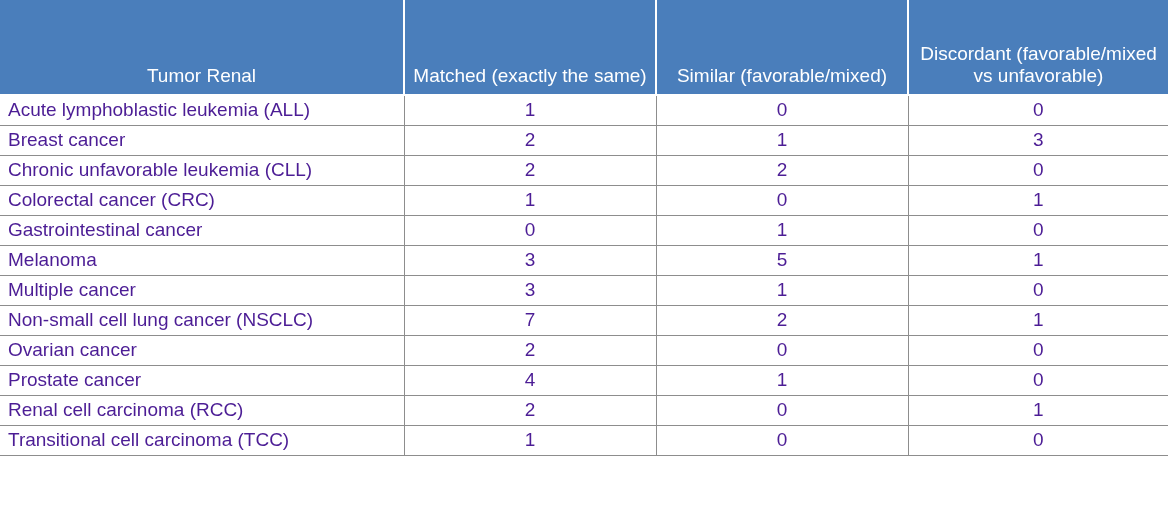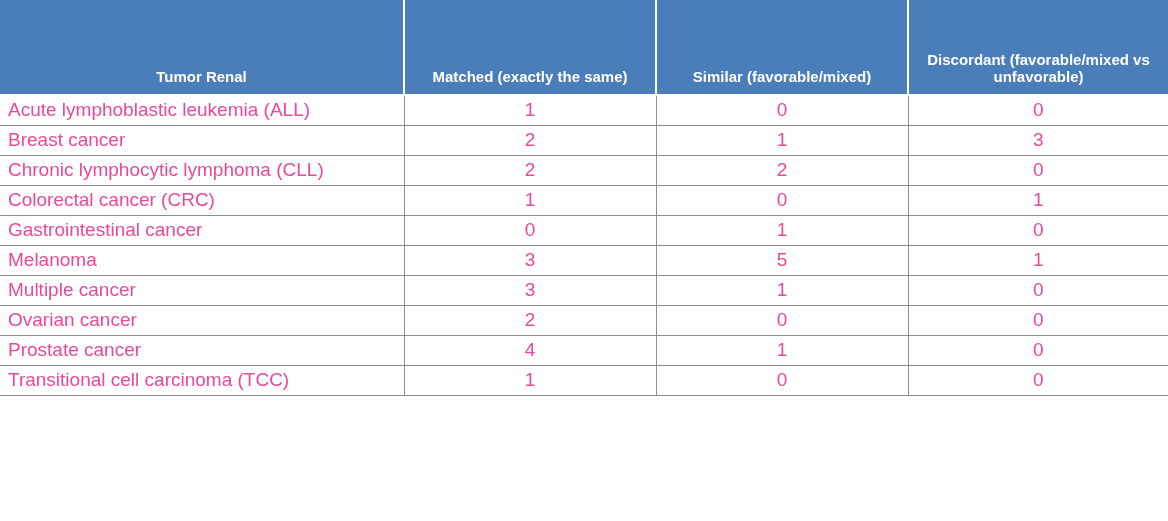--- a/index.html
+++ b/index.html
@@ -24,35 +24,35 @@
     width: 1168px;
   }
   table.data-table col.c0 { width: 404px; }
   table.data-table col.c1 { width: 252px; }
   table.data-table col.c2 { width: 252px; }
   table.data-table col.c3 { width: 260px; }
 
   thead th {
     background: #4a7ebb;
     color: #ffffff;
-    font-weight: bold;
-    font-size: 15px;
+    font-weight: normal;
+    font-size: 19px;
     text-align: center;
     vertical-align: bottom;
     padding: 6px 8px 8px 8px;
     height: 80px;
     border-right: 2px solid #ffffff;
     border-bottom: 2px solid #ffffff;
     line-height: 1.12;
   }
   thead th.last { border-right: none; }
 
   tbody td {
     font-size: 19px;
-    color: #ec4899;
+    color: #4c1d95;
     height: 29px;
     padding: 0 20px;
     border: 1px solid #8d8d8d;
     border-top: none;
     background: #ffffff;
     line-height: 1.1;
     overflow: hidden;
     white-space: nowrap;
   }
   tbody tr:first-child td { border-top: 1px solid #8d8d8d; }
@@ -92,21 +92,21 @@
         <td class="num">0</td>
         <td class="num last">0</td>
       </tr>
       <tr>
         <td class="name">Breast cancer</td>
         <td class="num">2</td>
         <td class="num">1</td>
         <td class="num last">3</td>
       </tr>
       <tr>
-        <td class="name">Chronic lymphocytic lymphoma (CLL)</td>
+        <td class="name">Chronic unfavorable leukemia (CLL)</td>
         <td class="num">2</td>
         <td class="num">2</td>
         <td class="num last">0</td>
       </tr>
       <tr>
         <td class="name">Colorectal cancer (CRC)</td>
         <td class="num">1</td>
         <td class="num">0</td>
         <td class="num last">1</td>
       </tr>
@@ -122,32 +122,44 @@
         <td class="num">5</td>
         <td class="num last">1</td>
       </tr>
       <tr>
         <td class="name">Multiple cancer</td>
         <td class="num">3</td>
         <td class="num">1</td>
         <td class="num last">0</td>
       </tr>
       <tr>
+        <td class="name">Non-small cell lung cancer (NSCLC)</td>
+        <td class="num">7</td>
+        <td class="num">2</td>
+        <td class="num last">1</td>
+      </tr>
+      <tr>
         <td class="name">Ovarian cancer</td>
         <td class="num">2</td>
         <td class="num">0</td>
         <td class="num last">0</td>
       </tr>
       <tr>
         <td class="name">Prostate cancer</td>
         <td class="num">4</td>
         <td class="num">1</td>
         <td class="num last">0</td>
       </tr>
       <tr>
+        <td class="name">Renal cell carcinoma (RCC)</td>
+        <td class="num">2</td>
+        <td class="num">0</td>
+        <td class="num last">1</td>
+      </tr>
+      <tr>
         <td class="name">Transitional cell carcinoma (TCC)</td>
         <td class="num">1</td>
         <td class="num">0</td>
         <td class="num last">0</td>
       </tr>
     </tbody>
   </table>
 </div>
 
 </body></html>

